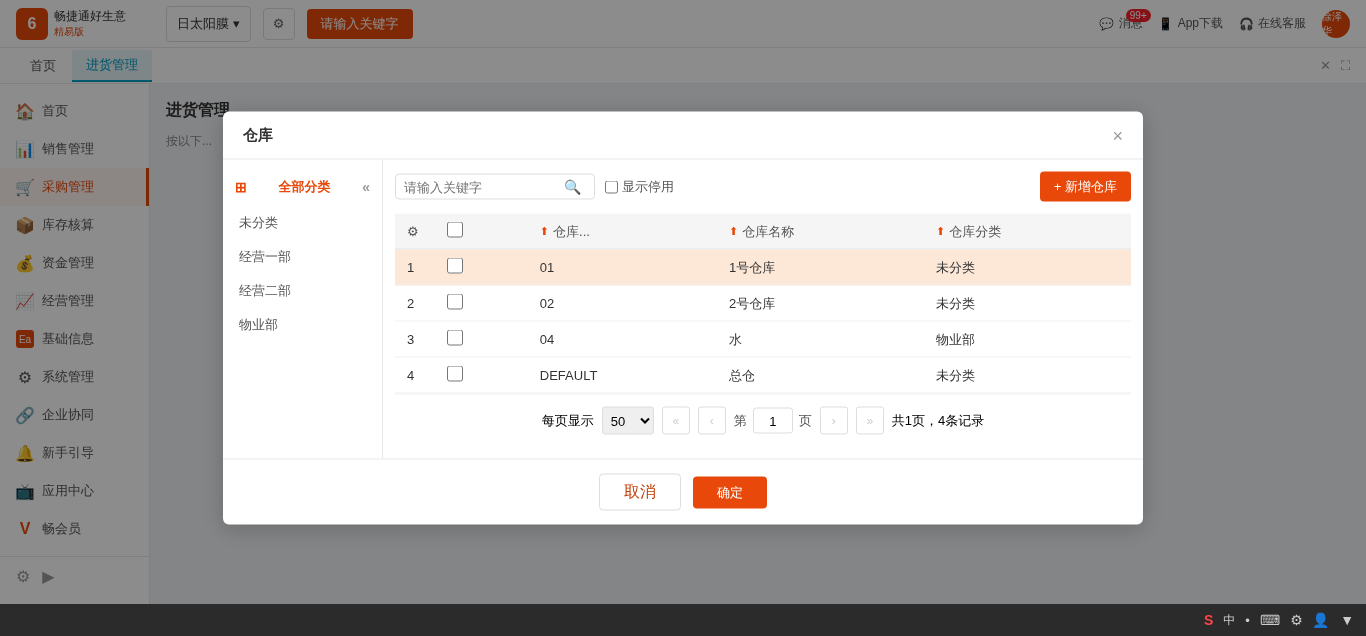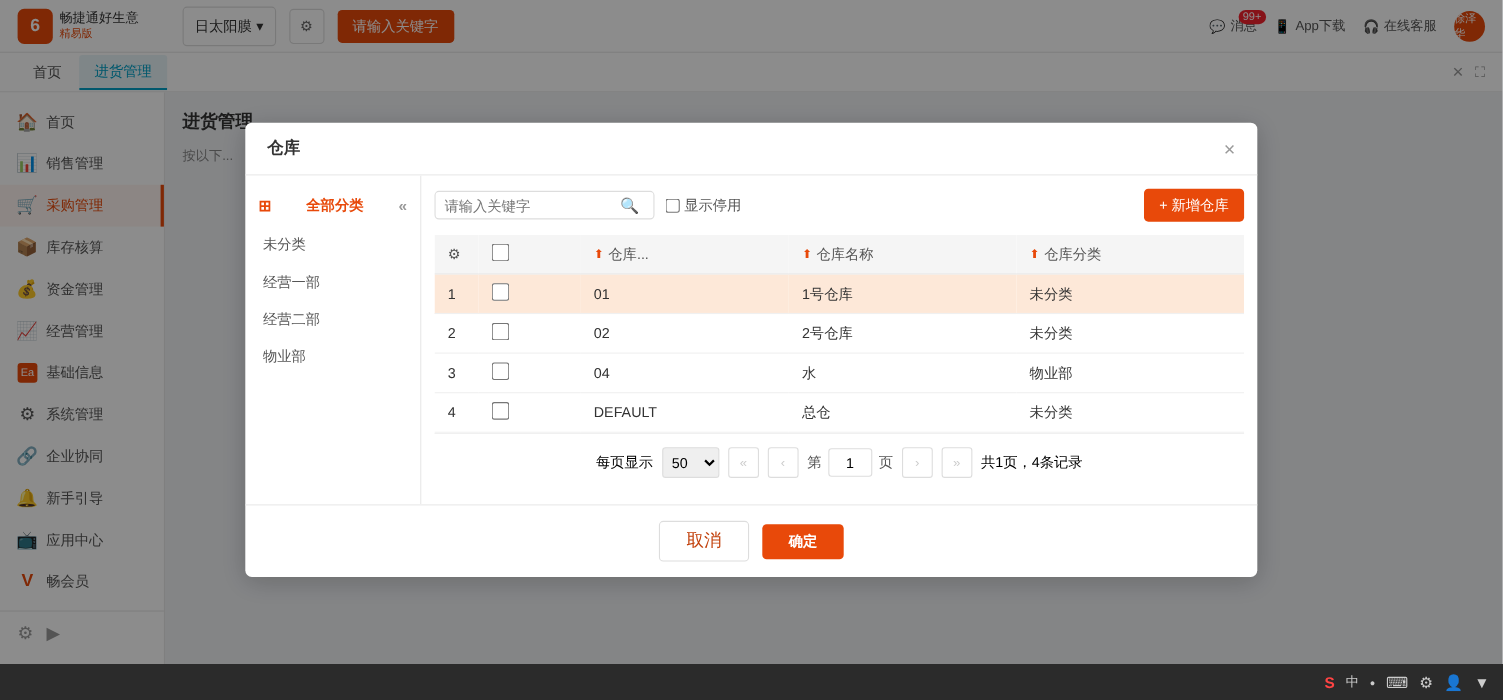--- a/index.html
+++ b/index.html
@@ -213,21 +213,21 @@
     .modal-footer {
       display: flex; align-items: center; justify-content: center;
       gap: 12px; padding: 14px 20px; border-top: 1px solid #e8e8e8;
     }
     .cancel-btn {
       padding: 7px 24px; border: 1px solid #ddd; border-radius: 4px;
       background: #fff; color: #c2410c; cursor: pointer; font-size: 16px;
     }
     .confirm-btn {
       padding: 7px 24px; border: none; border-radius: 4px;
-      background: #e8490a; color: #fff; cursor: pointer; font-size: 13px; font-weight: bold;
+      background: #e8490a; color: #fff; cursor: pointer; font-size: 13px;
     }
 
     
     .bottom-bar {
       position: fixed; bottom: 0; left: 0; right: 0;
       height: 32px; background: #2b2b2b;
       display: flex; align-items: center; justify-content: flex-end;
       padding: 0 12px; gap: 10px; z-index: 300;
     }
 

